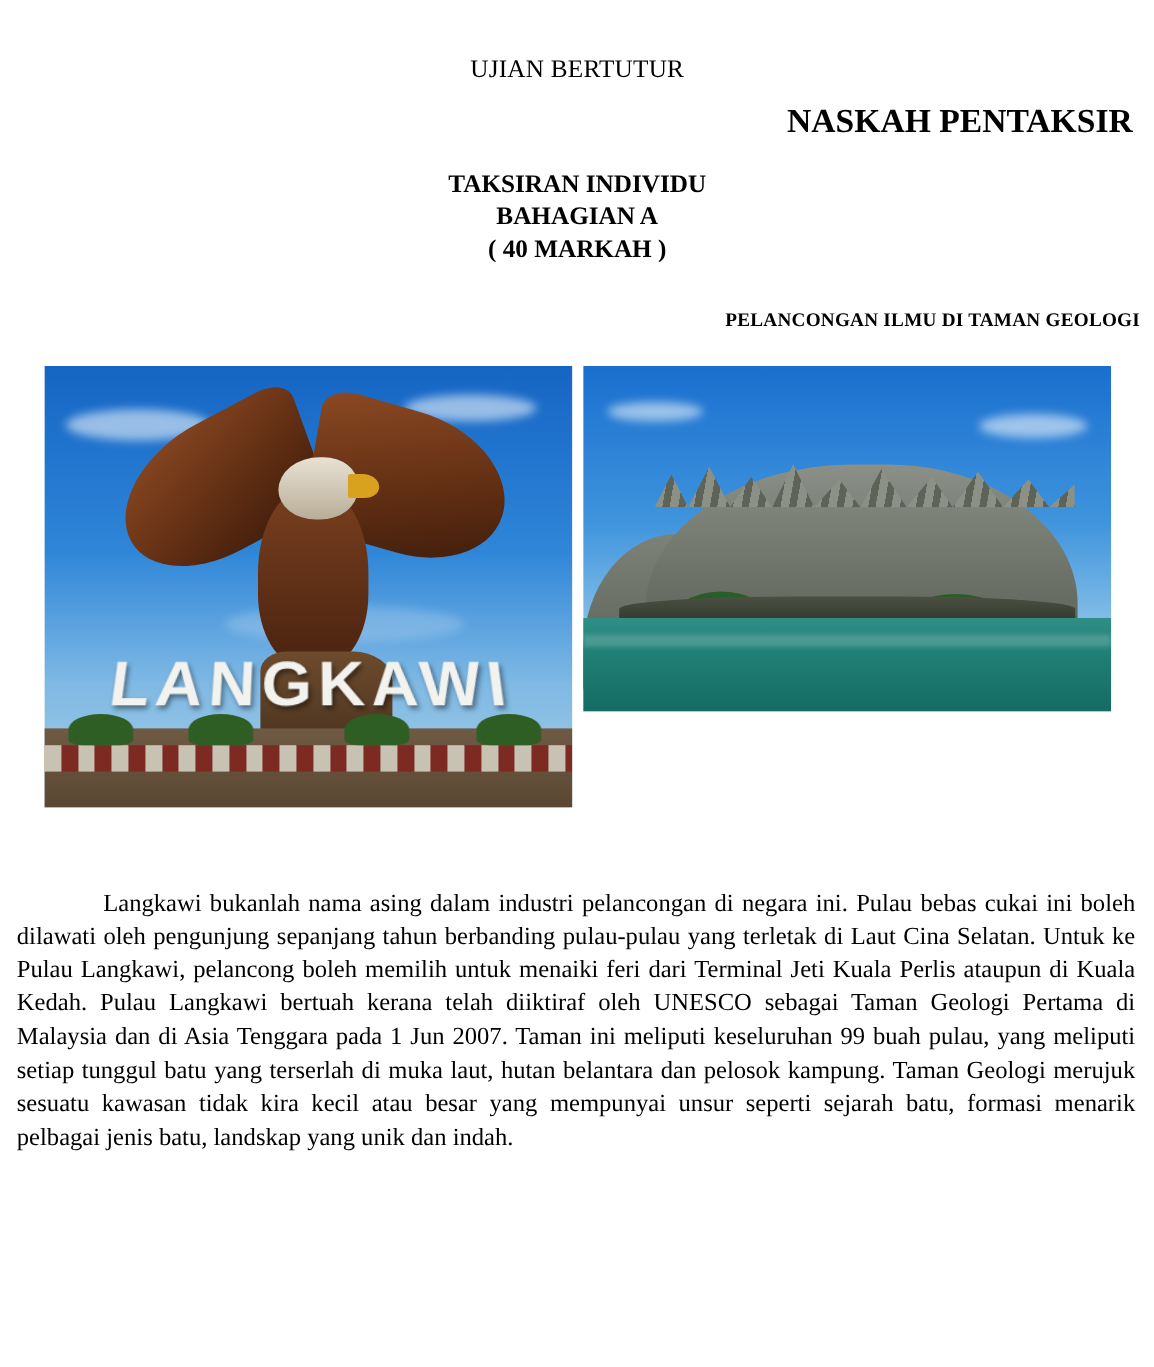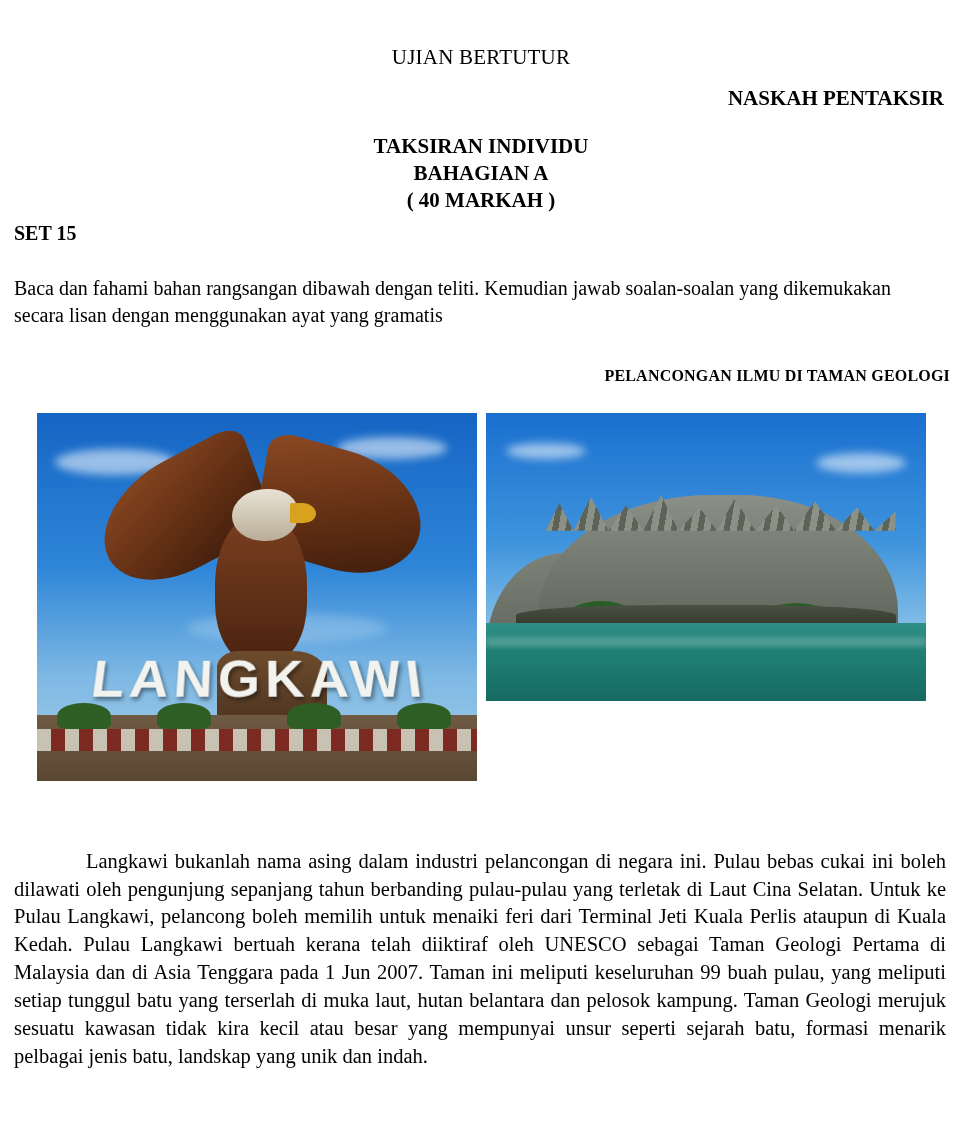--- a/index.html
+++ b/index.html
@@ -27,21 +27,21 @@
   .hdr-title {
     text-align: center;
     font-weight: normal;
     font-size: 21px;
     letter-spacing: .2px;
     margin-top: 45px;
   }
   .hdr-right {
     text-align: right;
     font-weight: bold;
-    font-size: 21px;
+    font-size: 28px;
     margin-top: 16px;
     padding-right: 6px;
   }
   .hdr-block {
     text-align: center;
     font-weight: bold;
     font-size: 21px;
     line-height: 1.28;
     margin-top: 22px;
   }
@@ -257,23 +257,21 @@
   <div class="hdr-title">UJIAN BERTUTUR</div>
 
   <div class="hdr-right">NASKAH PENTAKSIR</div>
 
   <div class="hdr-block">
     <div>TAKSIRAN INDIVIDU</div>
     <div>BAHAGIAN A</div>
     <div>( 40 MARKAH )</div>
   </div>
 
-  <div class="set-label">SET 15</div>
-
-  <div class="instructions">Baca dan fahami bahan rangsangan dibawah dengan teliti. Kemudian jawab soalan-soalan yang dikemukakan secara lisan dengan menggunakan ayat yang gramatis</div>
+
 
   <div class="topic">PELANCONGAN ILMU DI TAMAN GEOLOGI</div>
 
   <div class="img-row">
 
     <div class="photo photo-left">
       <div class="sky-l"></div>
       <div class="cloud" style="left:18px;top:36px;width:120px;height:26px;"></div>
       <div class="cloud" style="left:300px;top:24px;width:110px;height:22px;"></div>
       <div class="cloud" style="left:150px;top:200px;width:200px;height:30px;opacity:.35;"></div>

